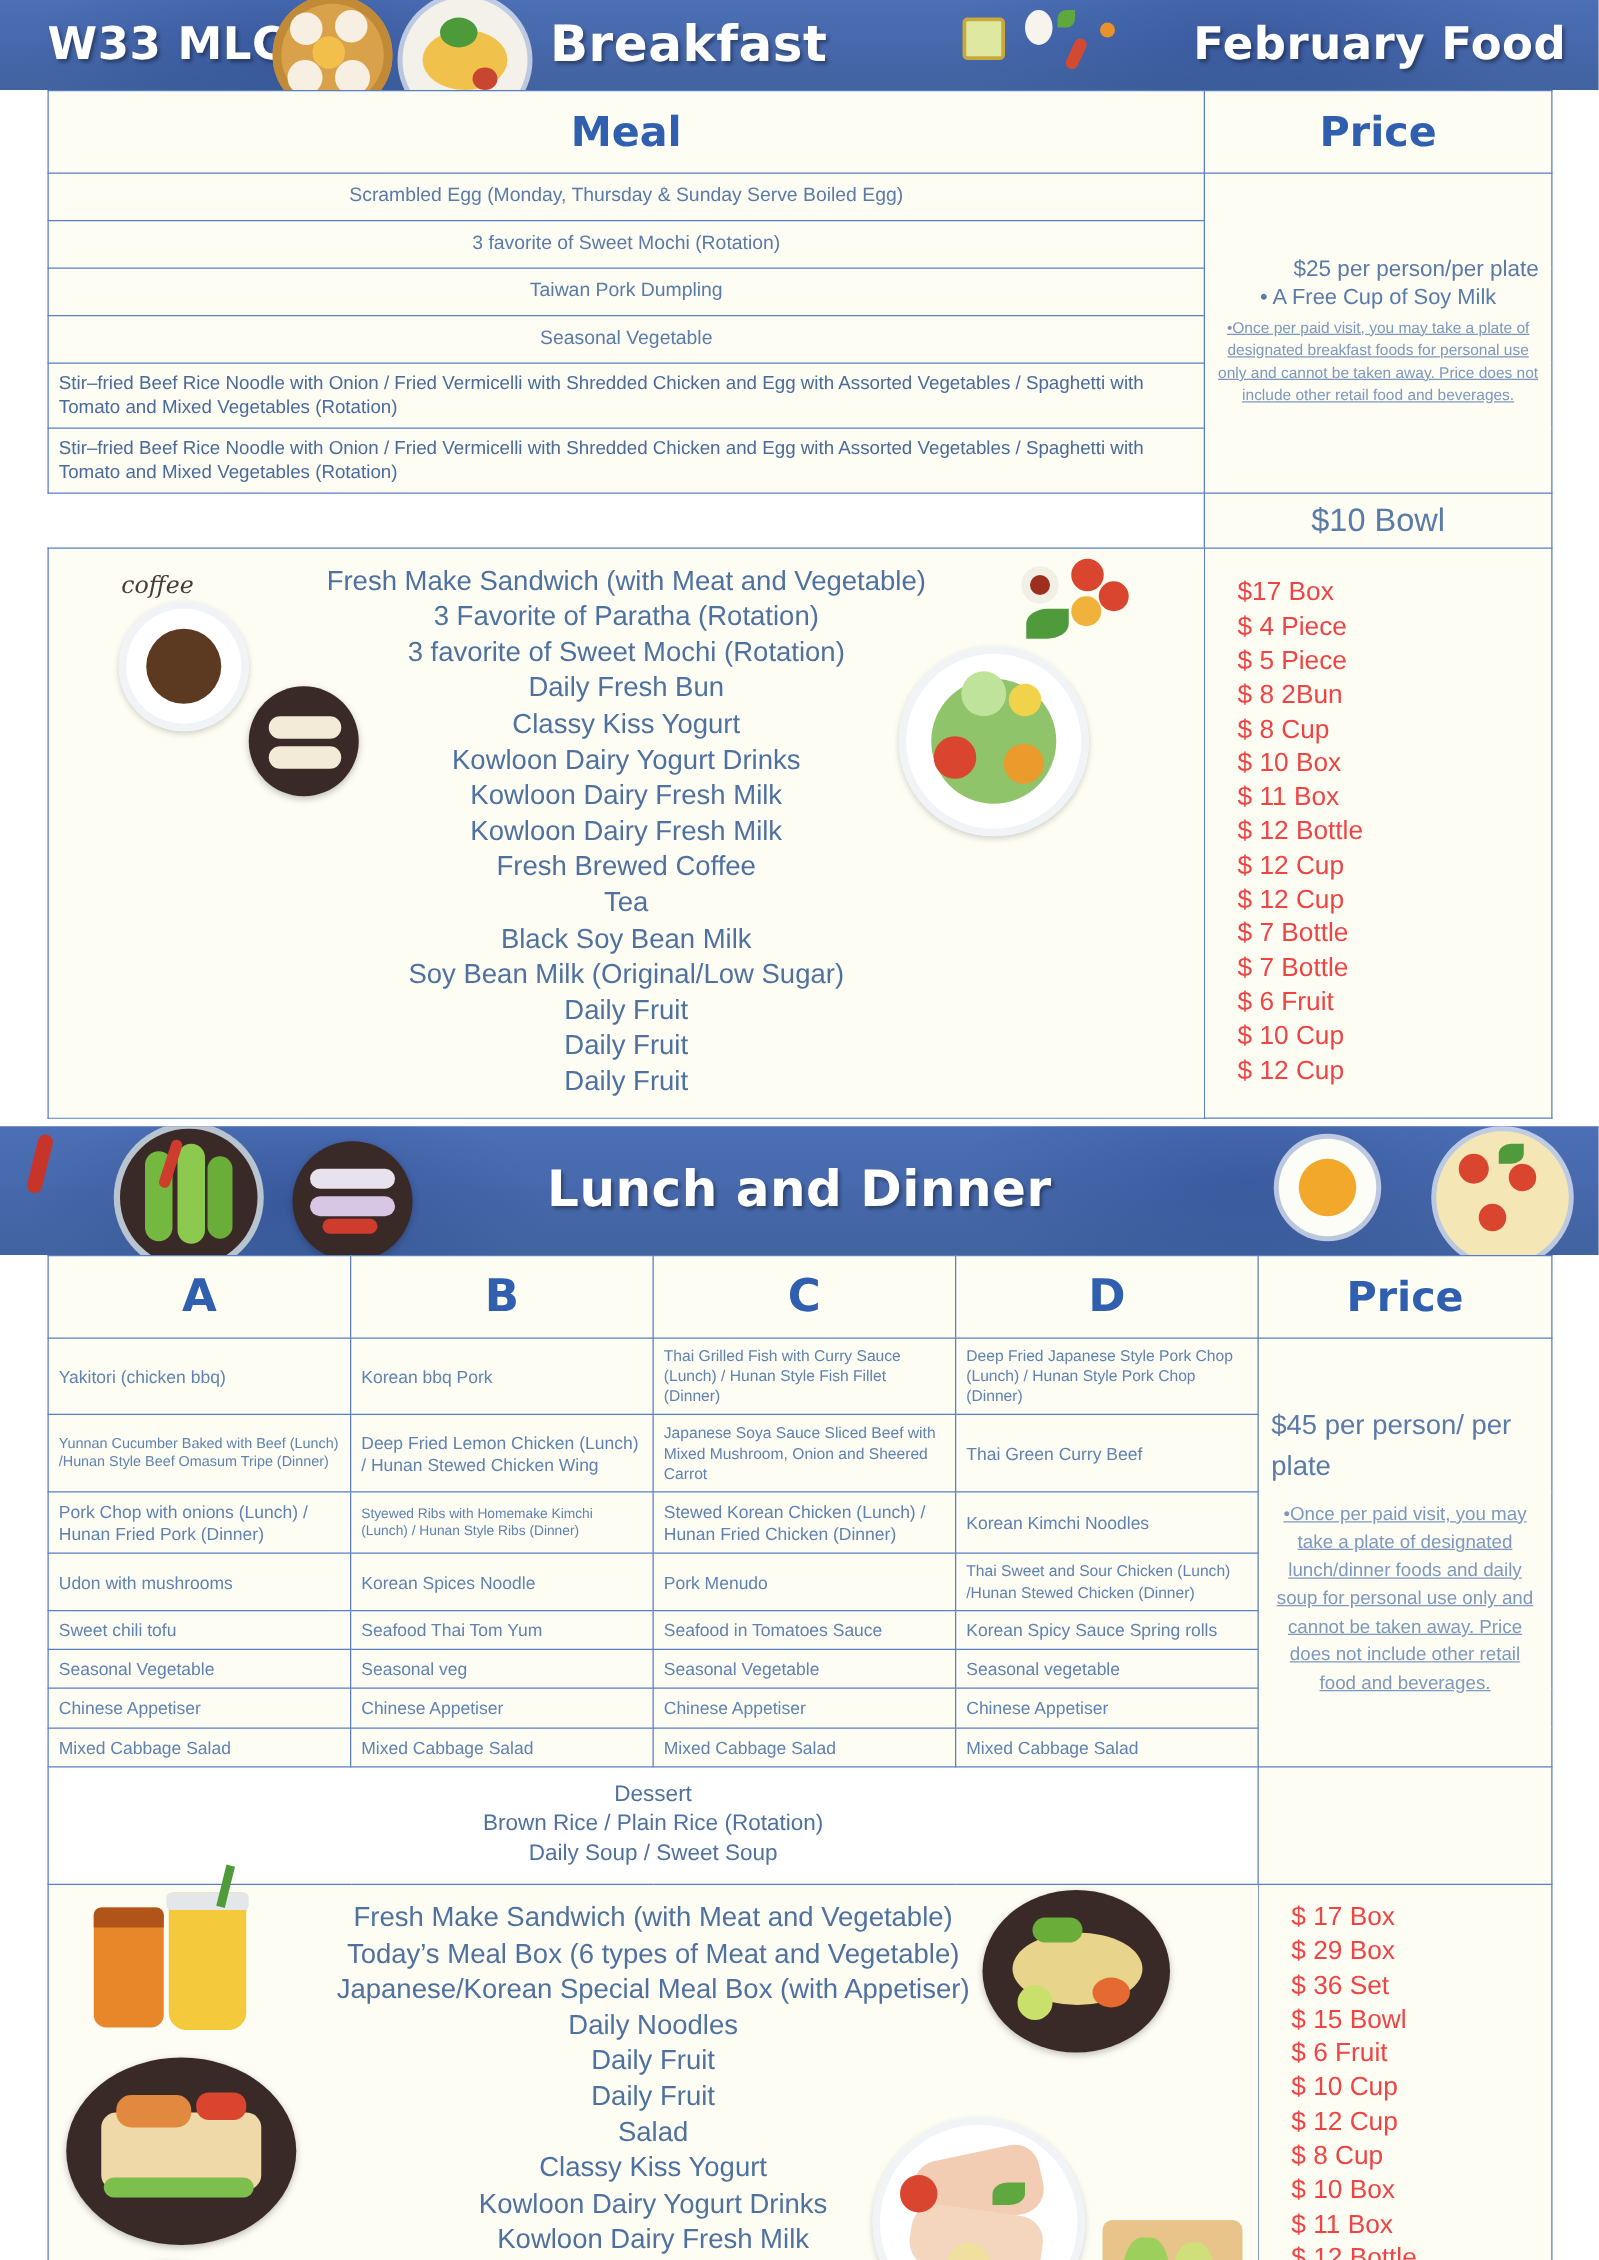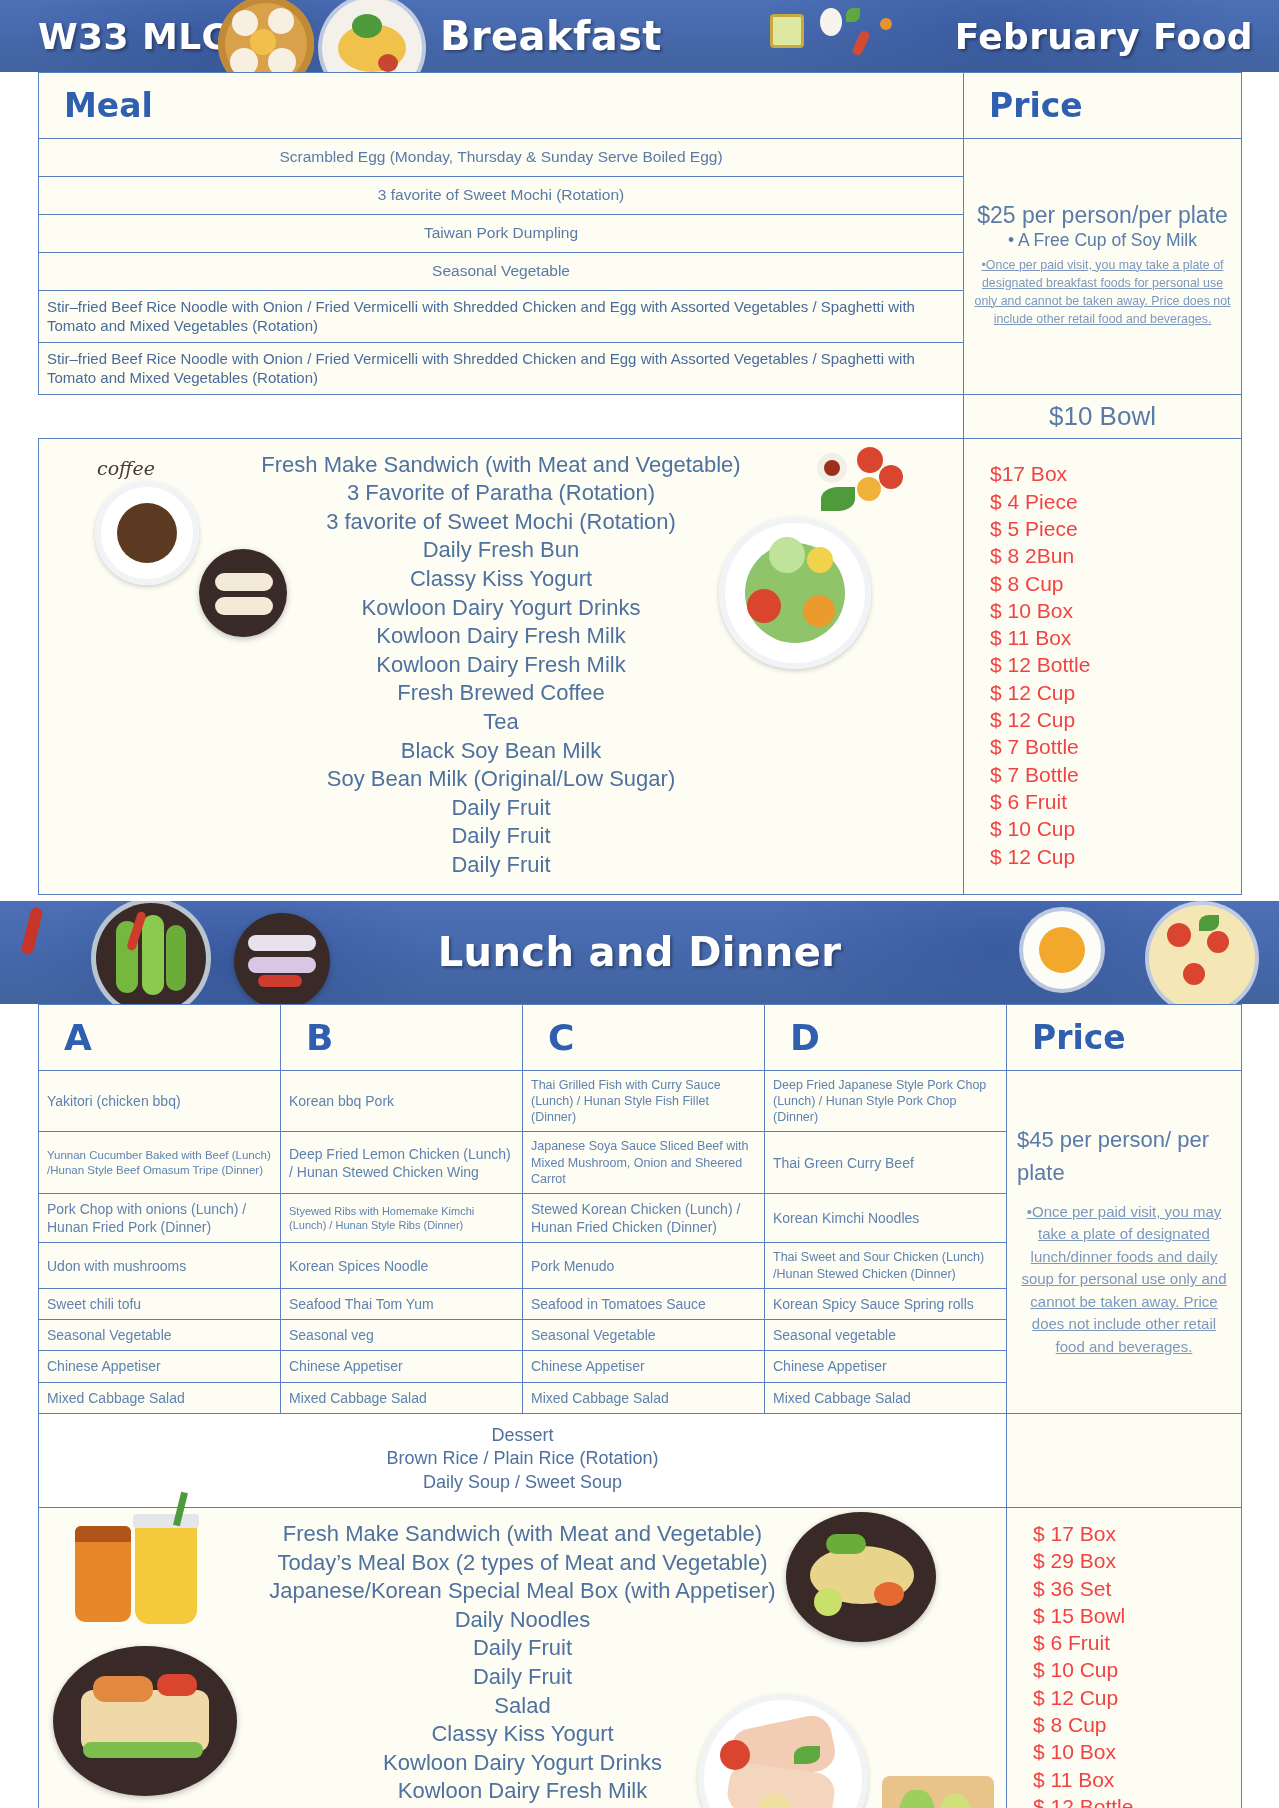--- a/index.html
+++ b/index.html
@@ -48,23 +48,22 @@
     color: #4a6b9a;
   }
   table.menu td, table.menu th {
     border: 1.6px solid #5a7fc0;
     vertical-align: middle;
     background: #fdfdf4;
   }
 
   .hdr-cell {
     height: 66px;
-    text-align: left;
+    text-align: center;
     background: #d9ecf5;
-    padding-left: 25px;
   }
   .hdr-text {
     font-family: "DejaVu Sans", sans-serif;
     font-weight: 700;
     font-size: 33px;
     color: #2f5fae;
     text-shadow: 1.5px 1.5px 0 rgba(255,255,255,.8);
   }
   .hdr-letter { font-size: 36px; }
 
@@ -78,23 +77,23 @@
   .row-item.tall { height: 34px; }
   .row-left { text-align: left; font-size: 15px; padding: 6px 8px; line-height: 1.3; }
 
   
   .price-note {
     background: #fdfdf4;
     padding: 8px 10px 10px 10px;
     vertical-align: top;
   }
   .price-head {
-    font-size: 23px;
+    font-size: 18px;
     color: #5a7aa8;
-    text-align: center;
+    text-align: right;
     line-height: 1.2;
     margin-bottom: 0;
   }
   .price-free {
     font-size: 17.5px;
     color: #5a7aa8;
     text-align: center;
     margin-bottom: 6px;
   }
   .price-fine {
@@ -457,21 +456,21 @@
         <div class="veg" style="left:96px; top:52px; width:26px; height:18px; background:#5ea83f; border-radius:50% 0 50% 0;"></div>
       </div>
 
       <div class="art" style="right:12px; top:268px; width:112px; height:106px; background:#e8c48a; border-radius:8px;">
         <div class="veg" style="left:16px; top:14px; width:38px; height:76px; background:#9ccf5c; border-radius:40%;"></div>
         <div class="veg" style="left:56px; top:18px; width:34px; height:70px; background:#cfe07a; border-radius:40%;"></div>
         <div class="veg" style="left:34px; top:34px; width:22px; height:40px; background:#f3d84a; border-radius:40%;"></div>
       </div>
 
       <div class="list-line">Fresh Make Sandwich (with Meat and Vegetable)</div>
-      <div class="list-line">Today’s Meal Box (2 types of Meat and Vegetable)</div>
+      <div class="list-line">Today’s Meal Box (6 types of Meat and Vegetable)</div>
       <div class="list-line">Japanese/Korean Special Meal Box (with Appetiser)</div>
       <div class="list-line">Daily Noodles</div>
       <div class="list-line">Daily Fruit</div>
       <div class="list-line">Daily Fruit</div>
       <div class="list-line">Salad</div>
       <div class="list-line">Classy Kiss Yogurt</div>
       <div class="list-line">Kowloon Dairy Yogurt Drinks</div>
       <div class="list-line">Kowloon Dairy Fresh Milk</div>
       <div class="list-line">Kowloon Dairy Fresh Milk</div>
 

